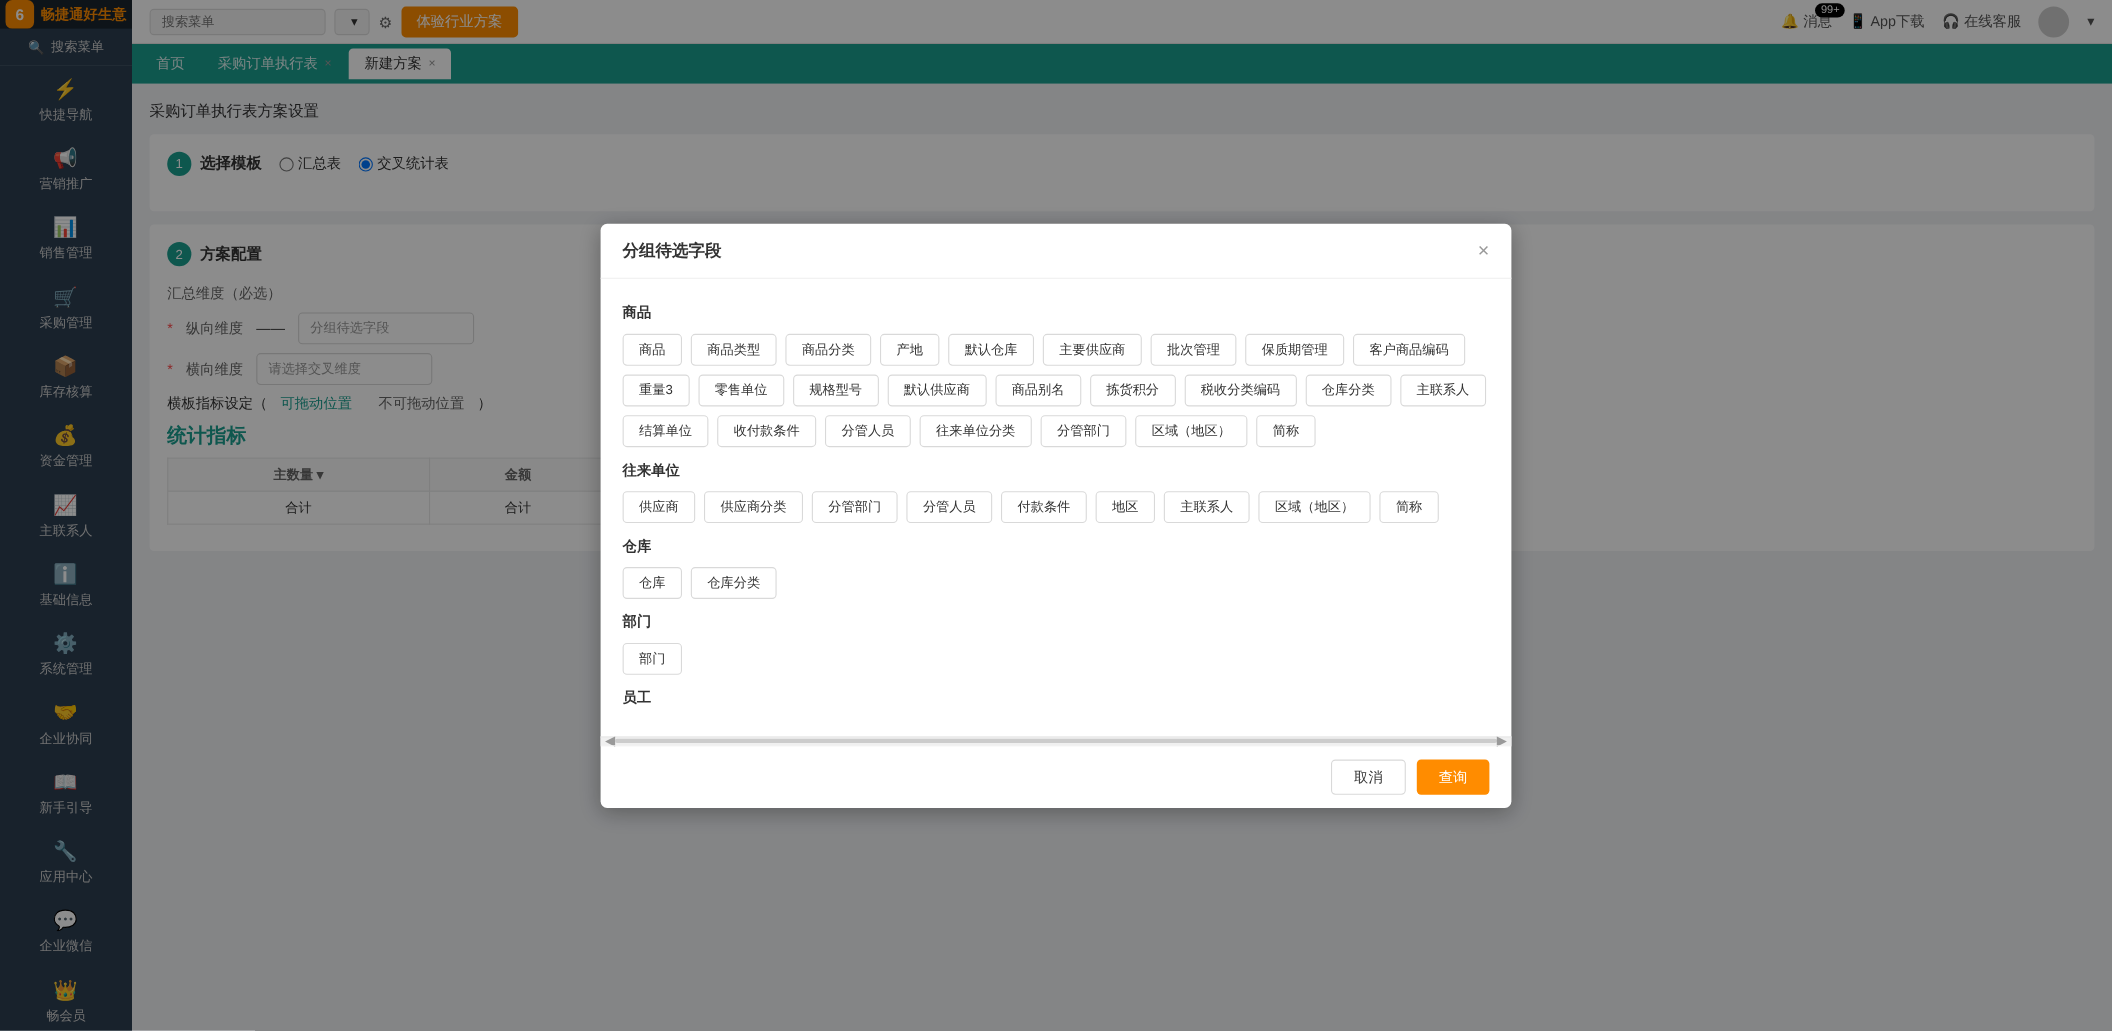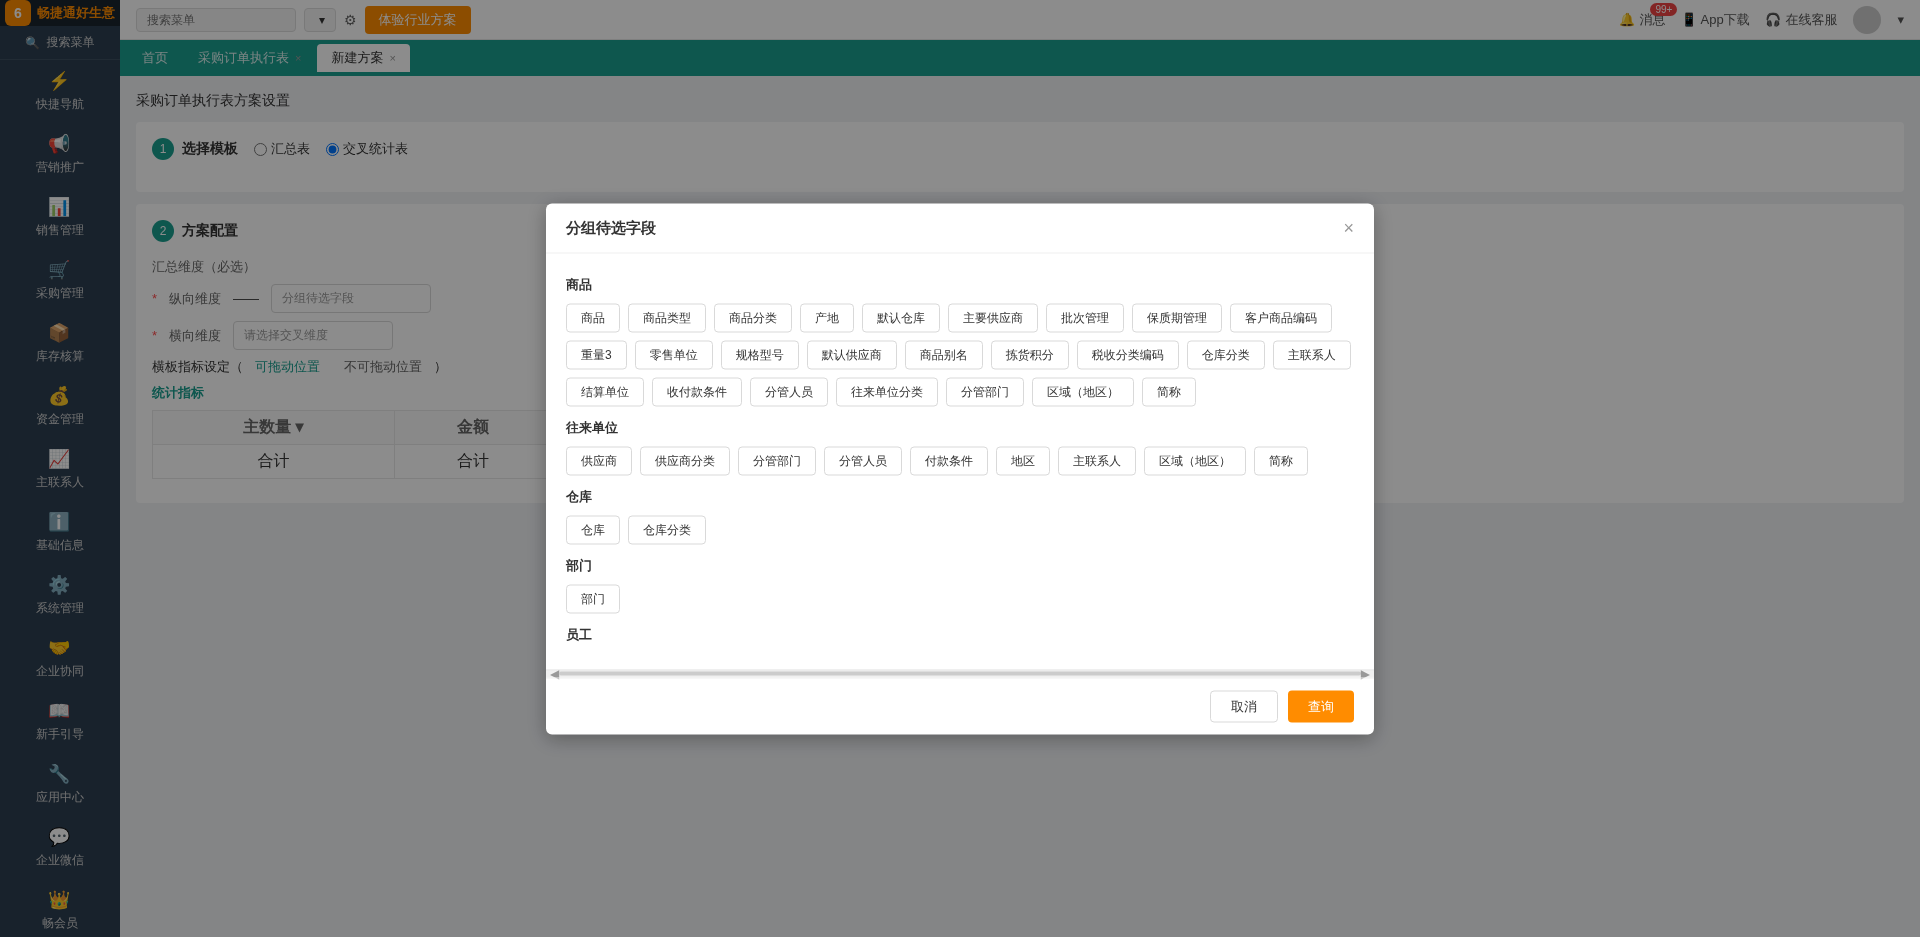--- a/index.html
+++ b/index.html
@@ -60,21 +60,21 @@
       color: #555;
     }
     .notification-badge {
       position: relative;
       display: inline-flex;
       align-items: center;
       gap: 4px;
       cursor: pointer;
     }
     .badge {
-      background: #ef4444;
+      background: #000000;
       color: white;
       border-radius: 10px;
       font-size: 10px;
       padding: 1px 5px;
       position: absolute;
       top: -8px; right: -12px;
     }
     .avatar {
       width: 28px; height: 28px;
       background: #ccc;
@@ -325,39 +325,39 @@
       border: 1px solid #d9d9d9;
       border-radius: 4px;
       padding: 5px 10px;
       font-size: 12px;
       color: #999;
       min-width: 160px;
     }
     .bg-table {
       width: 100%;
       border-collapse: collapse;
-      font-size: 16px;
+      font-size: 12px;
     }
     .bg-table th {
       background: #fafafa;
       border: 1px solid #e8e8e8;
       padding: 6px 10px;
       color: #666;
     }
     .bg-table td {
       border: 1px solid #e8e8e8;
       padding: 6px 10px;
       text-align: center;
     }
     .table-header-row {
       background: #e6f7f5;
     }
     .indicator-label {
       color: #1a9e8f;
-      font-size: 13px;
+      font-size: 18px;
       font-weight: bold;
     }
   </style>
 </head>
 <body>
 
 <div class="sidebar">
   <div class="sidebar-logo">
     <div class="sidebar-logo-icon">6</div>
     <div class="sidebar-logo-text">畅捷通好生意</div>

